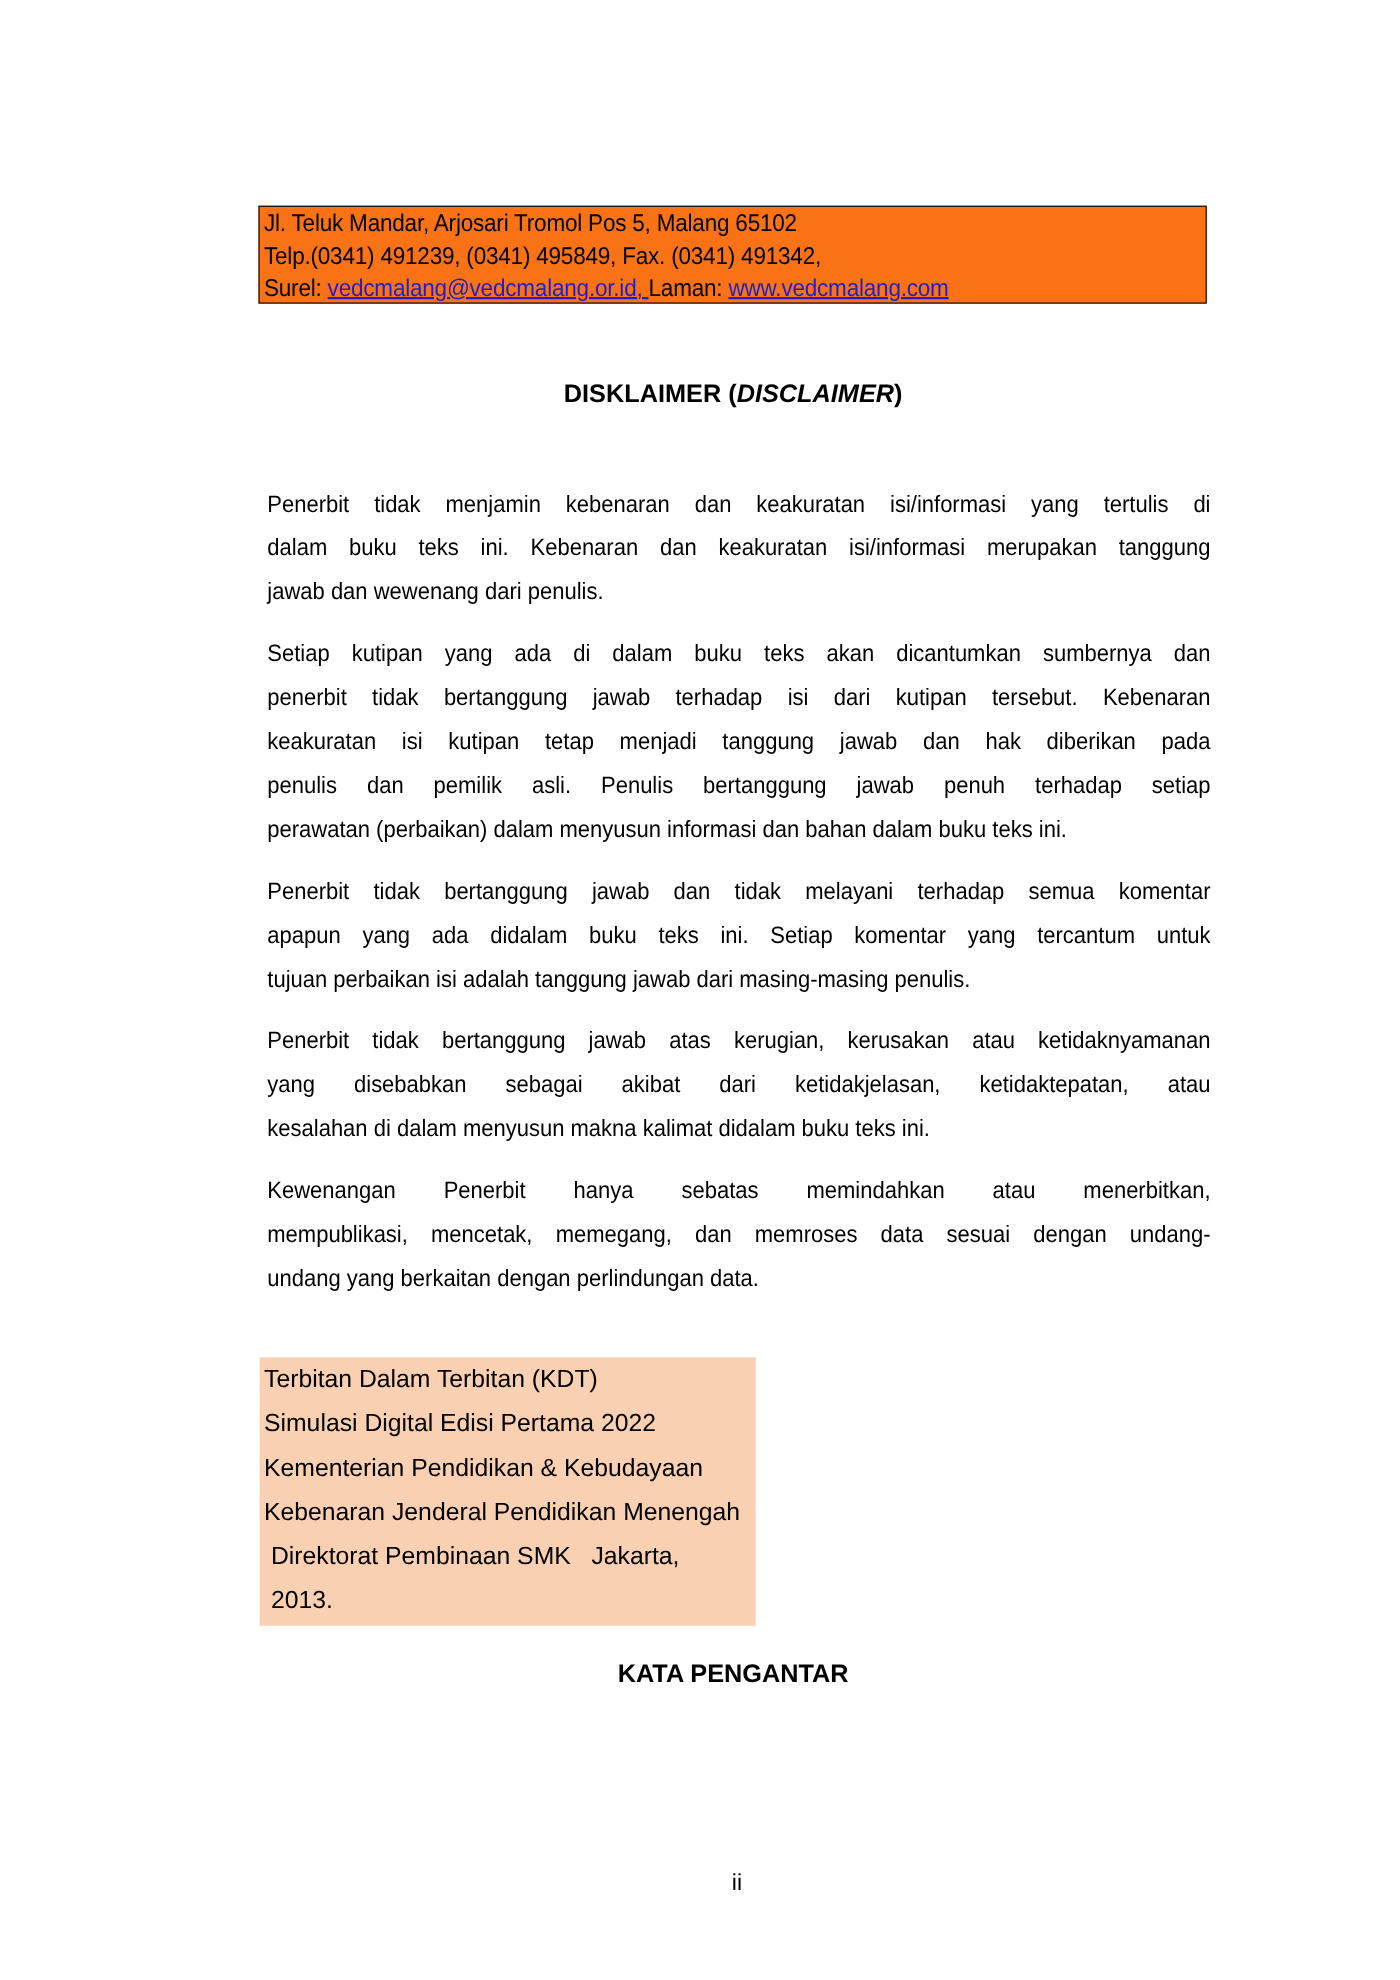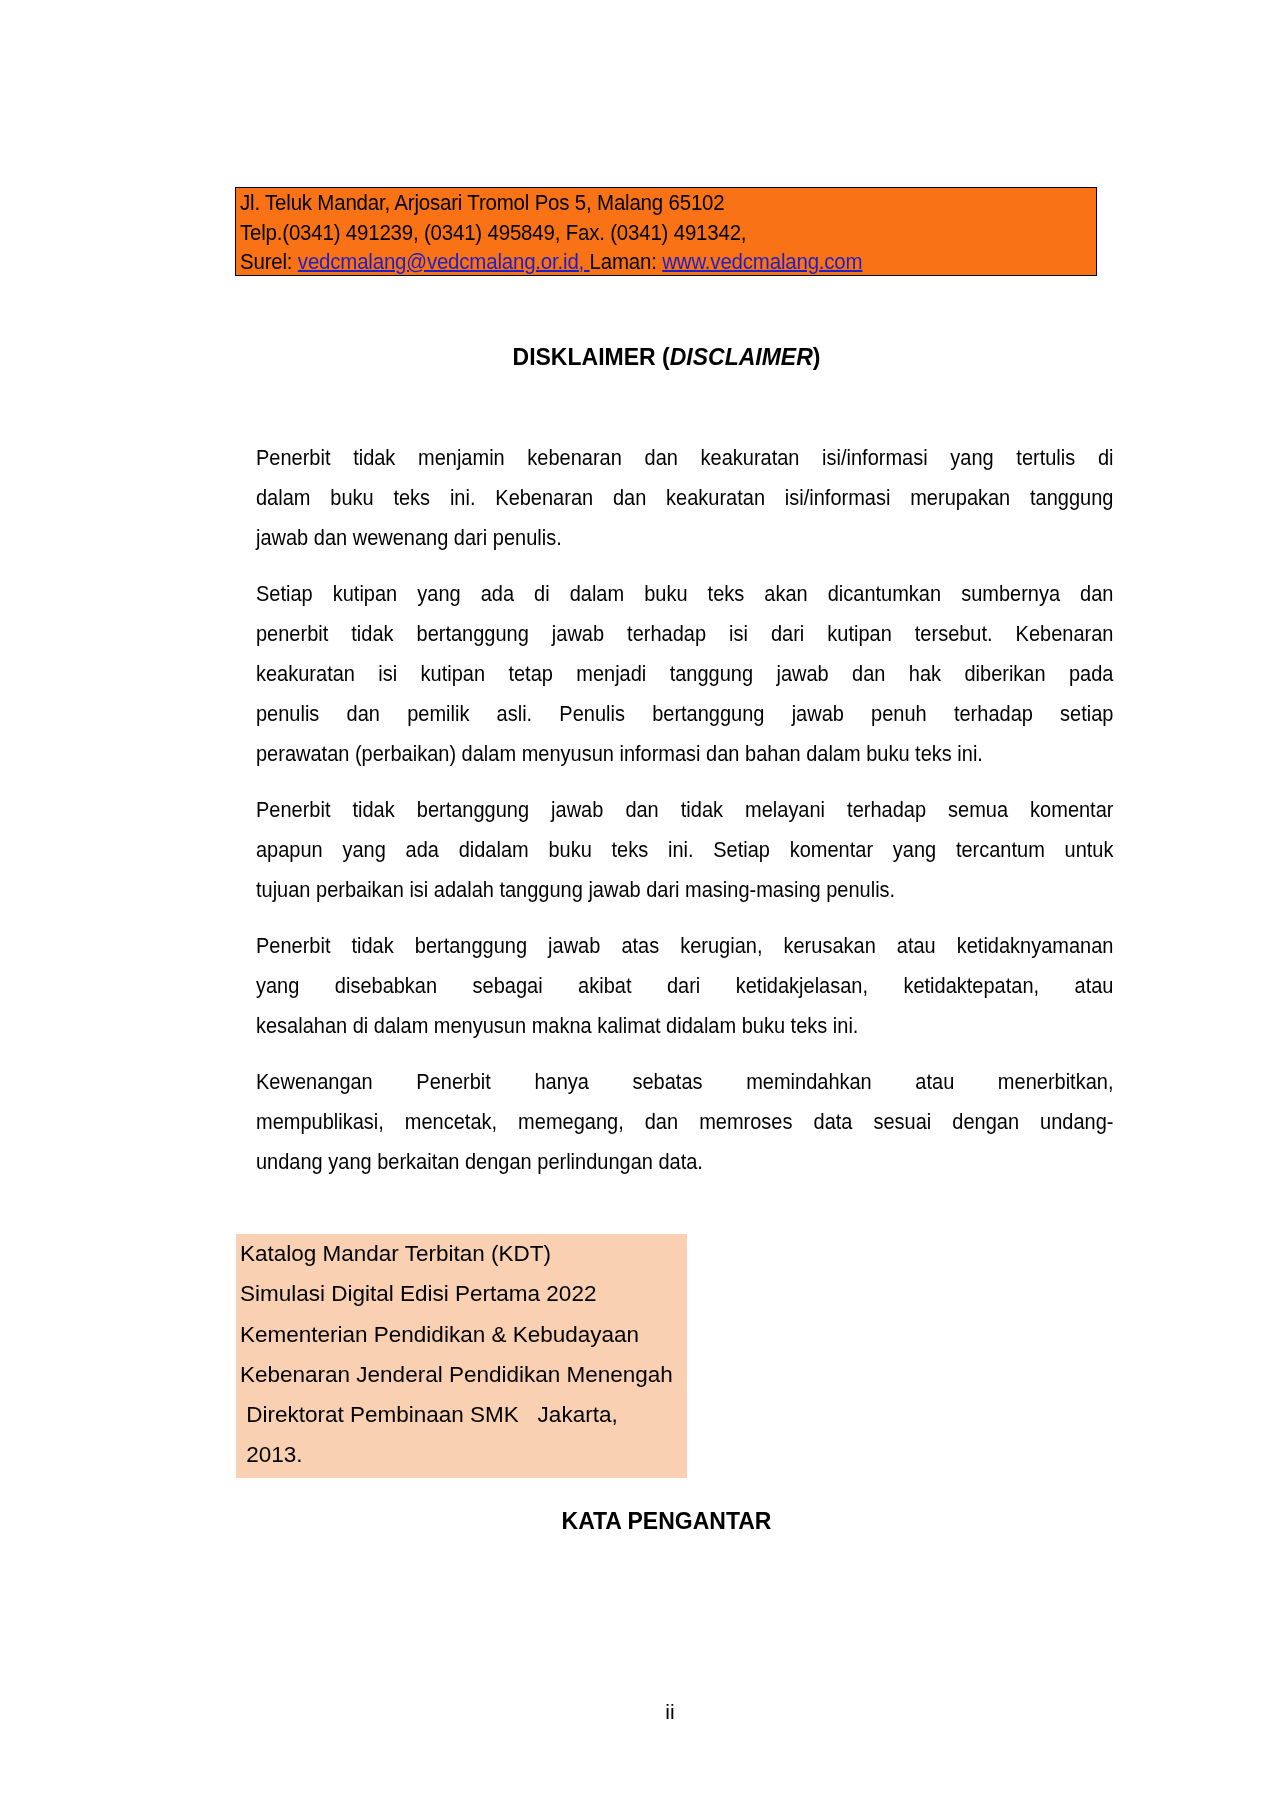--- a/index.html
+++ b/index.html
@@ -13,21 +13,21 @@
       font-size: 22px; line-height: 29.5px; white-space: nowrap;
       transform: scaleX(0.93); transform-origin: left center; letter-spacing: -0.2px;
     }
     .addr-line a { color: #1F1FC8; text-decoration: underline; text-decoration-thickness: 1.5px; }
     .title {
       position: absolute; left: 0; width: 1333px; top: 343px; text-align: center;
       font-weight: bold; font-size: 23px; line-height: 28px;
     }
     .title em { font-style: italic; }
     .body-text {
-      position: absolute; left: 256px; width: 858px;
+      position: absolute; left: 243px; width: 858px;
     }
     .para {
       font-size: 21.5px; line-height: 40px; text-align: justify; margin: 0 0 16px 0;
     }
     .pline {
       display: block; white-space: nowrap; text-align: justify; text-align-last: justify;
       transform: scaleX(0.93); transform-origin: left center; width: 922px; height: 40px;
     }
     .pline.last { text-align-last: left; }
     .kdt-box {
@@ -82,21 +82,21 @@
     <span class="pline last">kesalahan di dalam menyusun makna kalimat didalam buku teks ini.</span>
   </div>
   <div class="para">
     <span class="pline">Kewenangan Penerbit hanya sebatas memindahkan atau menerbitkan,</span>
     <span class="pline">mempublikasi, mencetak, memegang, dan memroses data sesuai dengan undang-</span>
     <span class="pline last">undang yang berkaitan dengan perlindungan data.</span>
   </div>
 </div>
 
 <div class="kdt-box">
-  <div class="kdt-line">Katalog Mandar Terbitan (KDT)</div>
+  <div class="kdt-line">Terbitan Dalam Terbitan (KDT)</div>
   <div class="kdt-line">Simulasi Digital Edisi Pertama 2022</div>
   <div class="kdt-line">Kementerian Pendidikan &amp; Kebudayaan</div>
   <div class="kdt-line">Kebenaran Jenderal Pendidikan Menengah</div>
   <div class="kdt-line"> Direktorat Pembinaan SMK   Jakarta,</div>
   <div class="kdt-line"> 2013.</div>
 </div>
 
 <div class="section-heading">KATA PENGANTAR</div>
 
 <div class="page-number">ii</div>

